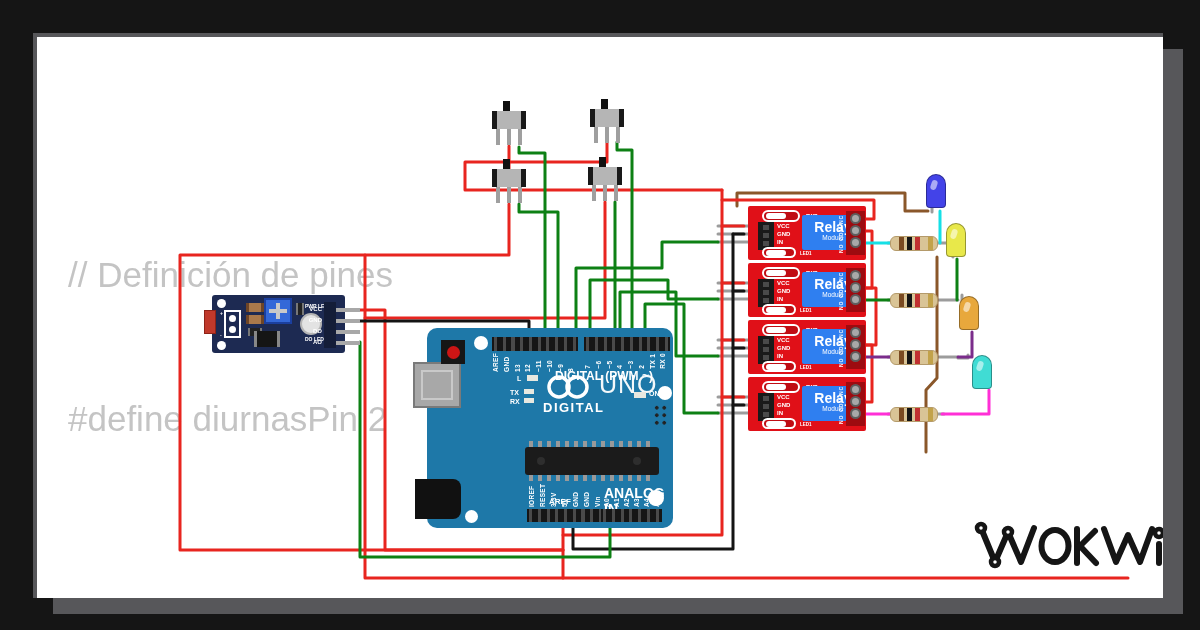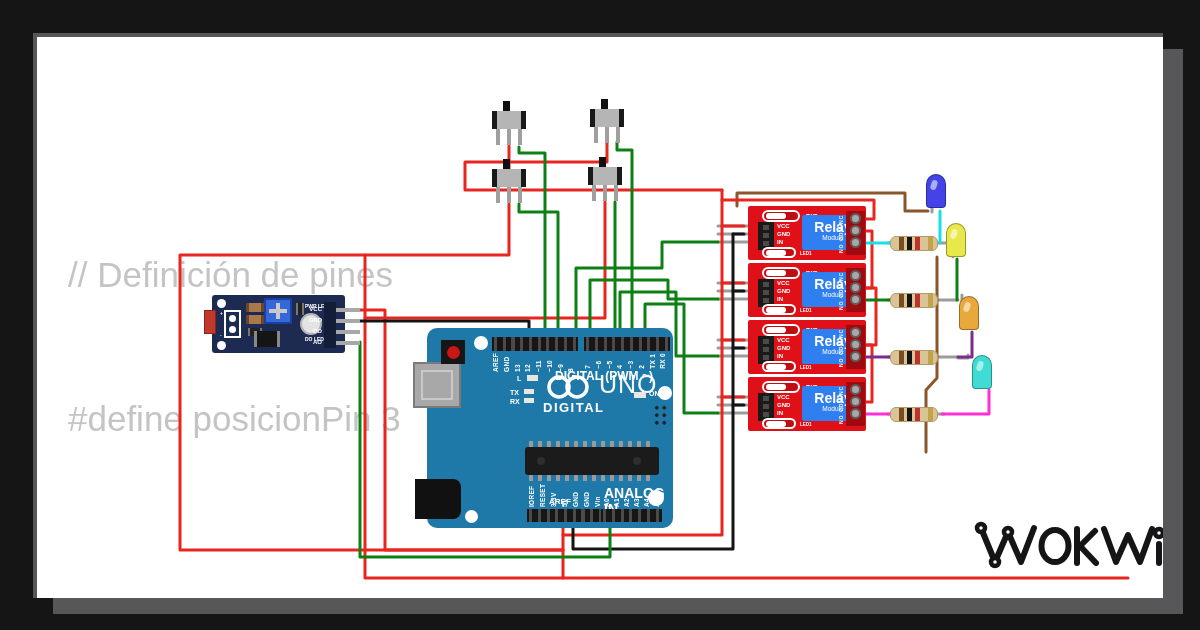--- a/index.html
+++ b/index.html
@@ -95,21 +95,21 @@
 </head>
 <body>
 
 <div class="stage">
 
   <div class="card">
     <div class="content">
 
       <div class="code">
         <div class="cl">// Definición de pines</div>
-        <div class="cl">#define posicionPin 3</div>
+        <div class="cl">#define diurnasPin 2</div>
         
         
         
         
         
         
         
       </div>
 
       <svg class="wires" width="1200" height="630" viewBox="0 0 1200 630">

